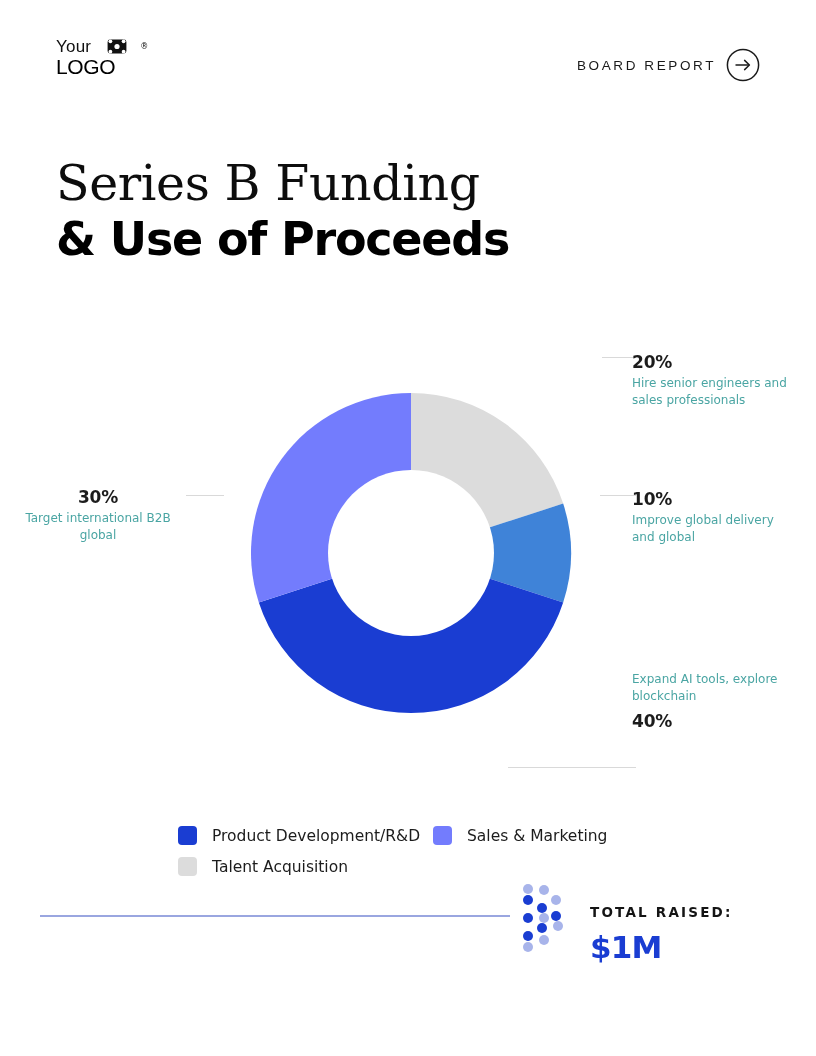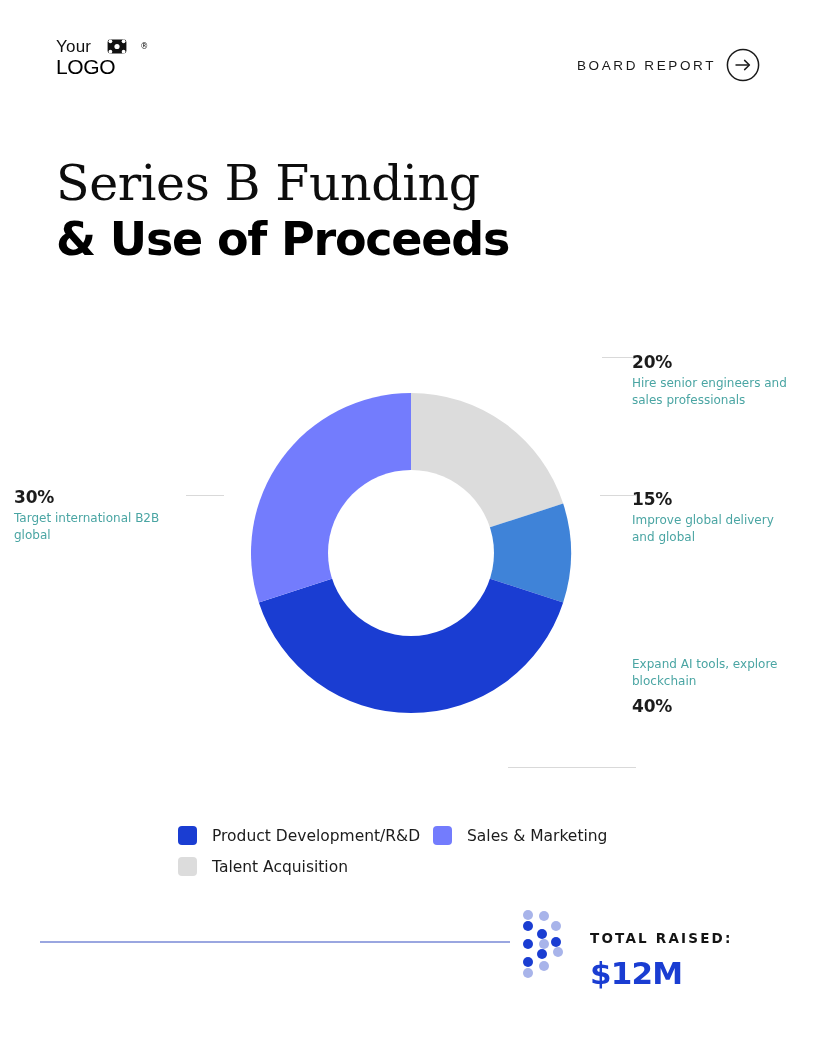--- a/index.html
+++ b/index.html
@@ -137,28 +137,28 @@
     color: #1c1c1c;
     letter-spacing: -0.2px;
   }
   .callout .desc {
     font-size: 12px;
     color: #4aa5a3;
     line-height: 1.42;
     margin-top: 3px;
   }
   .callout.right { text-align: left; }
-  .callout.left  { text-align: left; }
+  .callout.left  { text-align: center; }
 
   .c20 { left: 632px; top: 22px;  width: 160px; }
   .c10 { left: 632px; top: 159px; width: 150px; }
   .c40 { left: 632px; top: 325px; width: 160px; }
   .c30 { left: 14px;  top: 157px; width: 168px; }
 
-  .c40 .desc { margin-top: 1px; }
+  .c40 .desc { margin-top: 16px; }
   .c40 .pct  { display: block; margin-top: 6px; }
 
   
   .legend {
     position: absolute;
     left: 178px;
     top: 826px;
     width: 480px;
     display: grid;
     grid-template-columns: 255px 225px;
@@ -179,21 +179,21 @@
     font-family: "DejaVu Sans", sans-serif;
     font-size: 15.5px;
     color: #1c1c1c;
     white-space: nowrap;
   }
 
   
   .footer {
     position: absolute;
     left: 0;
-    top: 900px;
+    top: 874px;
     width: 796px;
     height: 130px;
   }
   .footer-rule {
     position: absolute;
     left: 40px;
     top: 41px;
     width: 470px;
     height: 2px;
     background: #9aa6e0;
@@ -283,21 +283,21 @@
         <circle cx="0" cy="0" r="83" fill="#ffffff"></circle>
       </g>
     </svg>
 
     <div class="callout right c20">
       <div class="pct">20%</div>
       <div class="desc">Hire senior engineers and sales professionals</div>
     </div>
 
     <div class="callout right c10">
-      <div class="pct">15%</div>
+      <div class="pct">10%</div>
       <div class="desc">Improve global delivery and global</div>
     </div>
 
     <div class="callout right c40">
       <div class="desc">Expand AI tools, explore blockchain</div>
       <div class="pct">40%</div>
     </div>
 
     <div class="callout left c30">
       <div class="pct">30%</div>
@@ -338,17 +338,17 @@
         <circle cx="44" cy="18" r="5"></circle>
         <circle cx="32" cy="36" r="5"></circle>
         <circle cx="46" cy="44" r="5"></circle>
         <circle cx="32" cy="58" r="5"></circle>
         <circle cx="16" cy="65" r="5"></circle>
       </g>
     </svg>
 
     <div class="footer-text">
       <div class="total-raised">TOTAL RAISED:</div>
-      <div class="amount">$12M</div>
+      <div class="amount">$1M</div>
     </div>
   </div>
 
 </div>
 
 </body></html>

